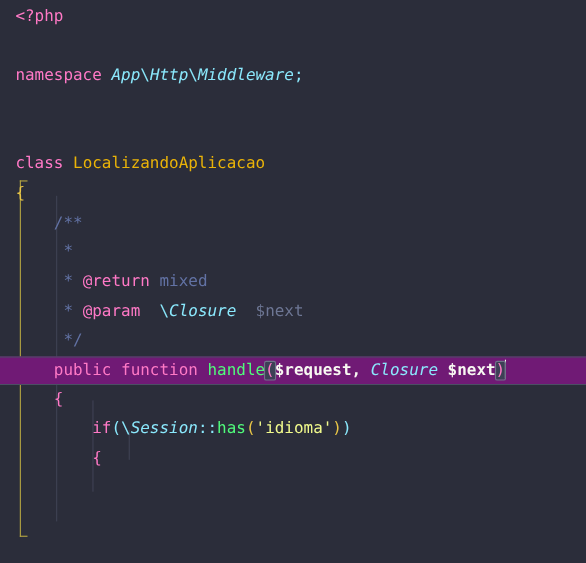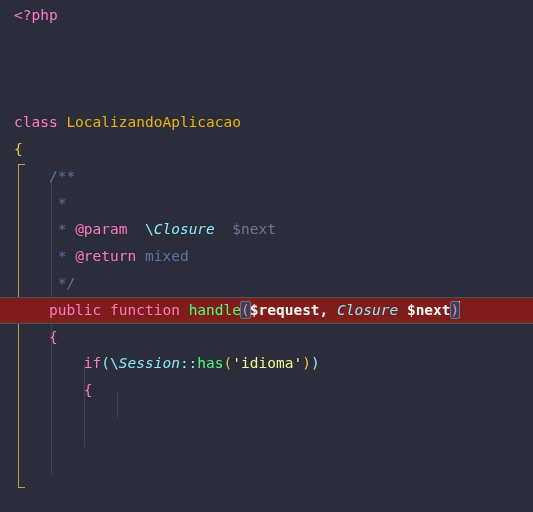--- a/index.html
+++ b/index.html
@@ -10,21 +10,21 @@
     font-size:14.5px;
     line-height:26.8px;
     -webkit-font-smoothing:antialiased;
   }
   #editor { position:relative; width:533px; height:512px; padding-top:2px; }
 
   .line { position:relative; height:26.8px; white-space:pre; padding-left:14px; z-index:2; }
 
   
   .line.active {
-    background:#7f1d1d;
+    background:#701a75;
     box-shadow: inset 0 1px 0 #4b4f64, inset 0 -1px 0 #4b4f64;
   }
 
   
   .guides { position:absolute; inset:0; z-index:1; pointer-events:none; }
   .guide { position:absolute; width:1px; background:#3f4254; }
   .guide.scope {
     width:1px; background:#b5a642;
     box-shadow:none;
   }
@@ -77,39 +77,40 @@
     <div class="guide scope" style="left:18px; top:164px; height:324px;"></div>
     <div class="guide" style="left:51px; top:178px; height:296px;"></div>
     <div class="guide" style="left:84px; top:364px; height:83px;"></div>
     <div class="guide" style="left:117px; top:391px; height:27px;"></div>
   </div>
 
   <div class="line"><span class="tag">&lt;?php</span></div>
 
   <div class="line"></div>
 
+  <div class="line"><span class="kw">namespace</span> <span class="type">App</span><span class="ns">\</span><span class="type">Http</span><span class="ns">\</span><span class="type">Middleware</span><span class="op">;</span></div>
 
   <div class="line"></div>
 
 
   <div class="line"></div>
 
   <div class="line"><span class="kw">class</span> <span class="cls">LocalizandoAplicacao</span></div>
 
   <div class="line"><span class="brace-y">{</span></div>
 
   <div class="line">    <span class="cmt">/**</span></div>
 
 
   <div class="line">     <span class="cmtstar">*</span></div>
 
 
+  <div class="line">     <span class="cmtstar">*</span> <span class="tag">@return</span> <span class="cmt">mixed</span></div>
+
   <div class="line">     <span class="cmtstar">*</span> <span class="tag">@param</span>  <span class="ns">\</span><span class="type">Closure</span>  <span class="var">$next</span></div>
-
-  <div class="line">     <span class="cmtstar">*</span> <span class="tag">@return</span> <span class="cmt">mixed</span></div>
 
   <div class="line">     <span class="cmt">*/</span></div>
 
   <div class="line active">    <span class="kw">public</span> <span class="kw">function</span> <span class="fn">handle</span><span class="b2 match">(</span><span class="varhi">$request</span><span class="varhi">, </span><span class="type">Closure</span> <span class="varhi">$next</span><span class="b2 match">)</span><span class="caret"></span></div>
 
   <div class="line">    <span class="brace-m">{</span></div>
 
   <div class="line">        <span class="kw">if</span><span class="b3">(</span><span class="ns">\</span><span class="type">Session</span><span class="op">::</span><span class="fn">has</span><span class="byellow">(</span><span class="str">'idioma'</span><span class="byellow">)</span><span class="b3">)</span></div>
 
   <div class="line">        <span class="brace-m">{</span></div>

